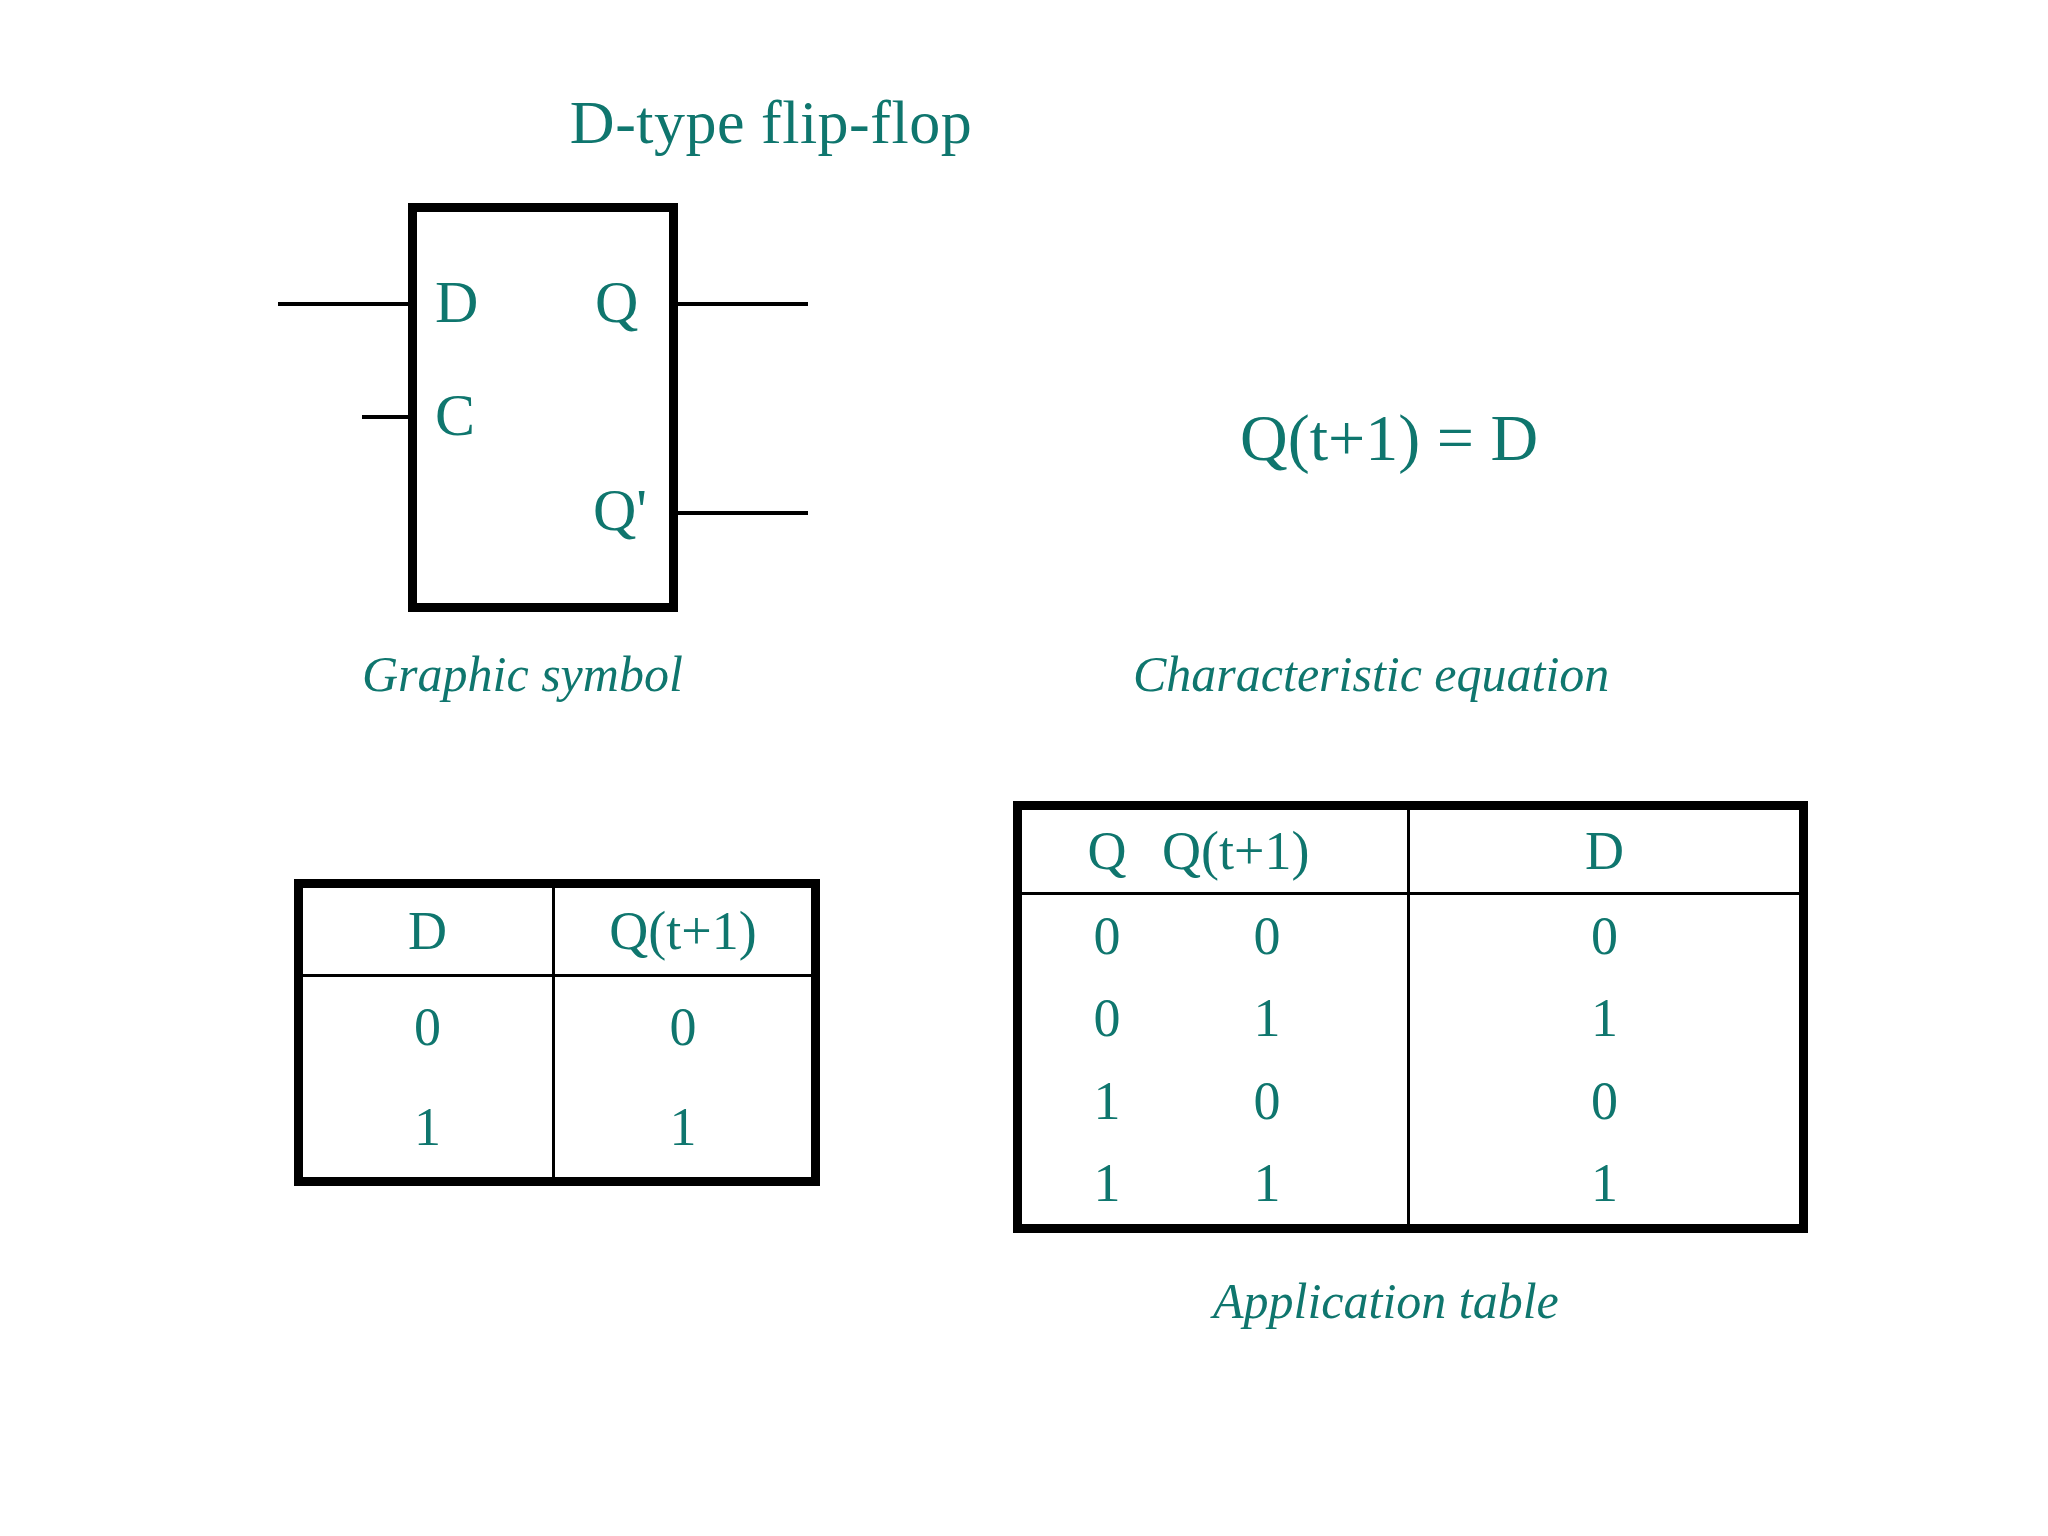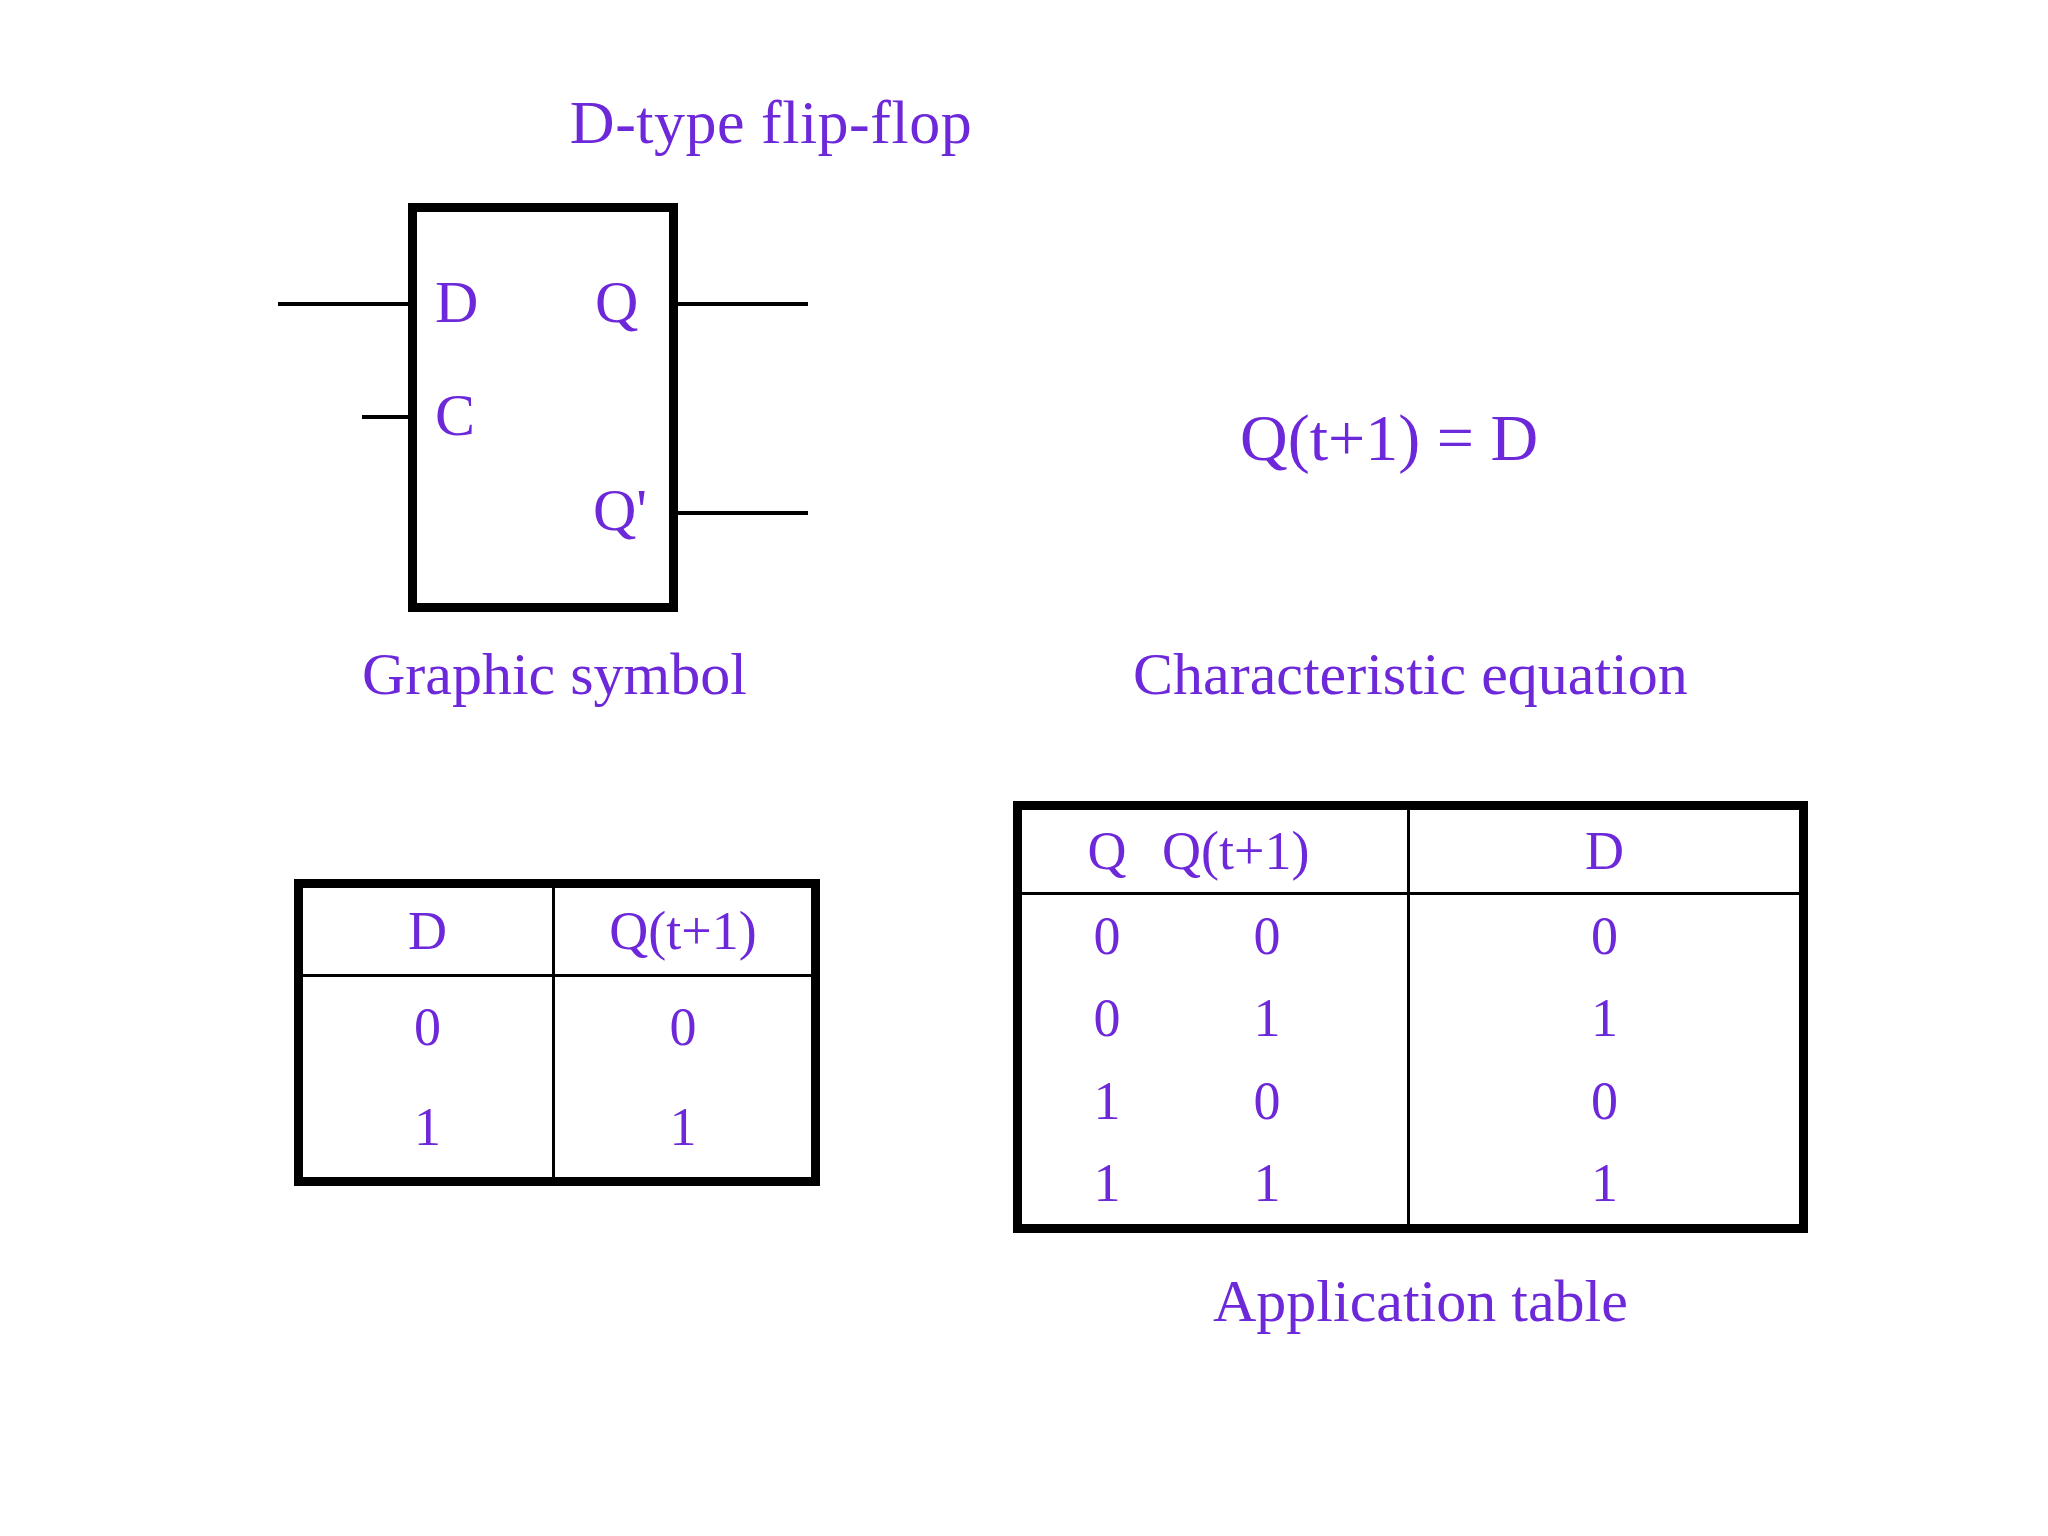--- a/index.html
+++ b/index.html
@@ -8,21 +8,21 @@
     padding: 0;
     background: #ffffff;
   }
   #page {
     position: relative;
     width: 2048px;
     height: 1536px;
     background: #ffffff;
     overflow: hidden;
     font-family: "Liberation Serif", "DejaVu Serif", serif;
-    color: #6d28d9;
+    color: #0f766e;
   }
 
   
   #title {
     position: absolute;
     left: 0;
     top: 86px;
     width: 2048px;
     text-align: center;
     font-family: "Liberation Serif", "DejaVu Serif", serif;
@@ -75,21 +75,22 @@
   }
   #wire-d  { left: 278px; top: 302px; width: 134px; }
   #wire-c  { left: 362px; top: 415px; width: 50px;  }
   #wire-q  { left: 674px; top: 302px; width: 134px; }
   #wire-qn { left: 674px; top: 511px; width: 134px; }
 
   
   .caption {
     position: absolute;
     font-family: "Liberation Serif", "DejaVu Serif", serif;
-    font-size: 60px;
+    font-style: italic;
+    font-size: 50px;
     line-height: 58px;
     white-space: nowrap;
   }
   #cap-graphic     { left: 362px;  top: 645px;  }
   #cap-characteristic { left: 1133px; top: 645px; }
   #cap-function    { left: 381px;  top: 1222px; }
   #cap-application { left: 1213px; top: 1272px; }
 
   
   #char-eq {

